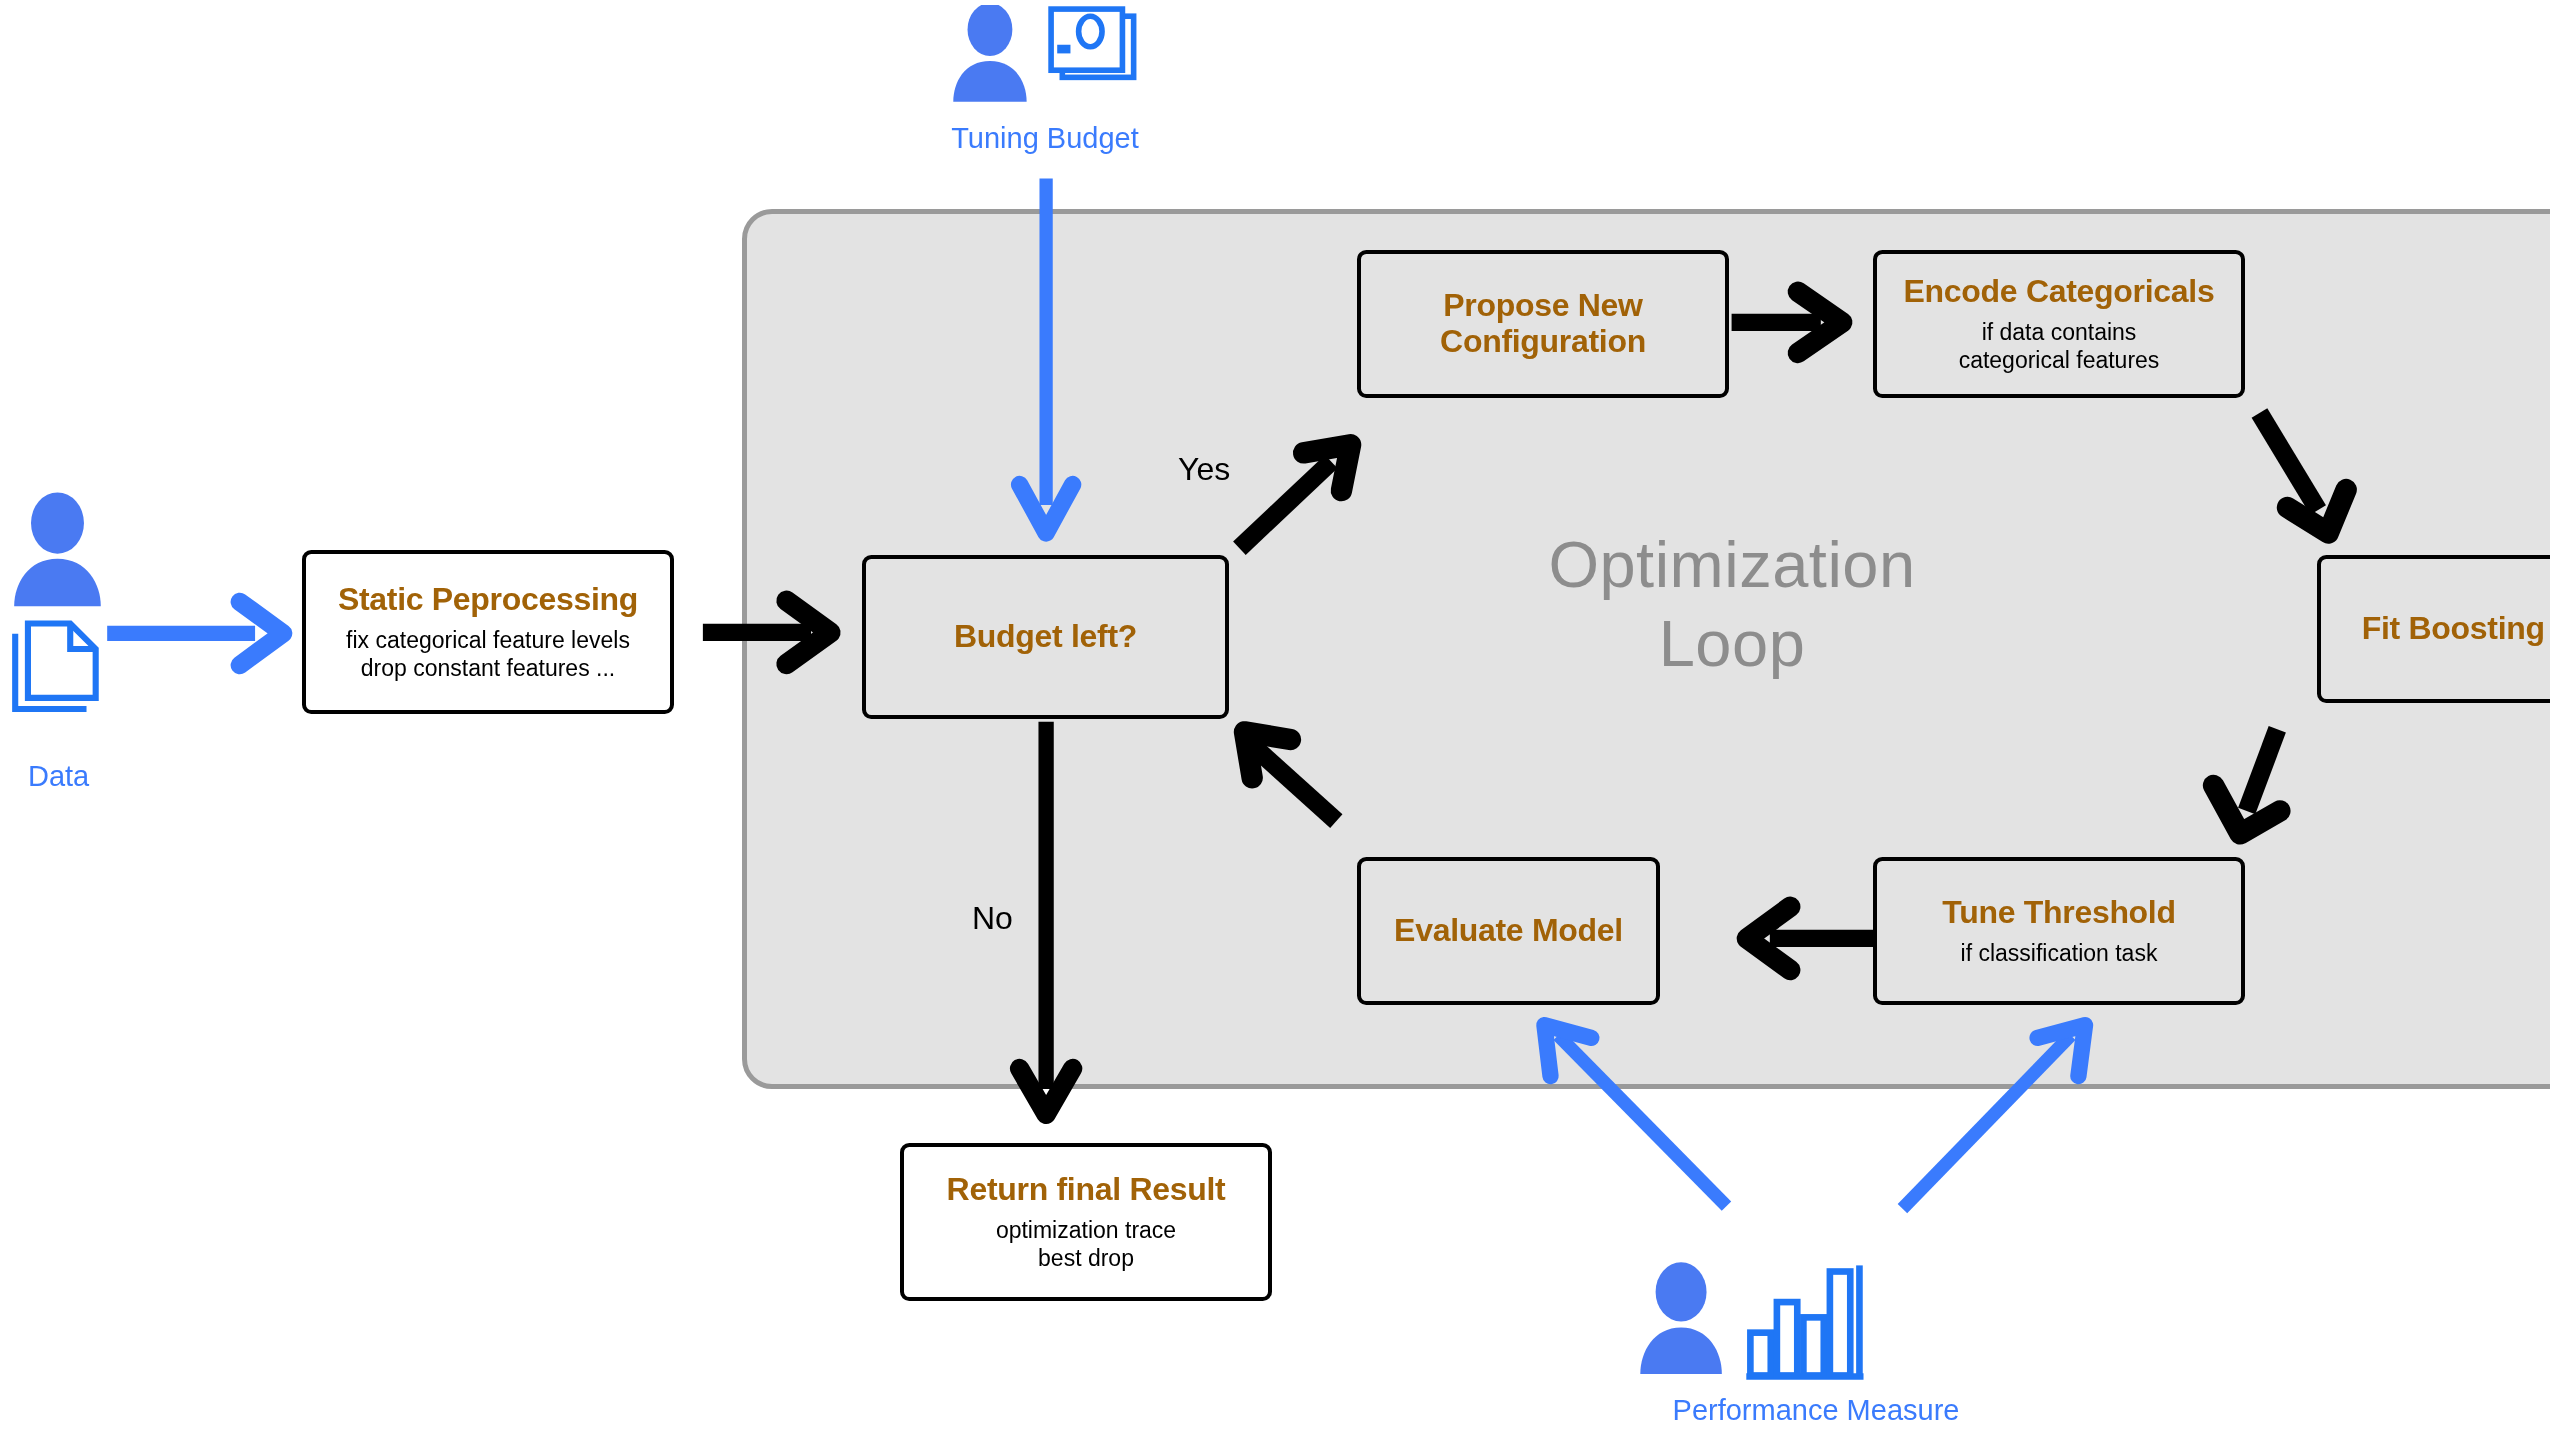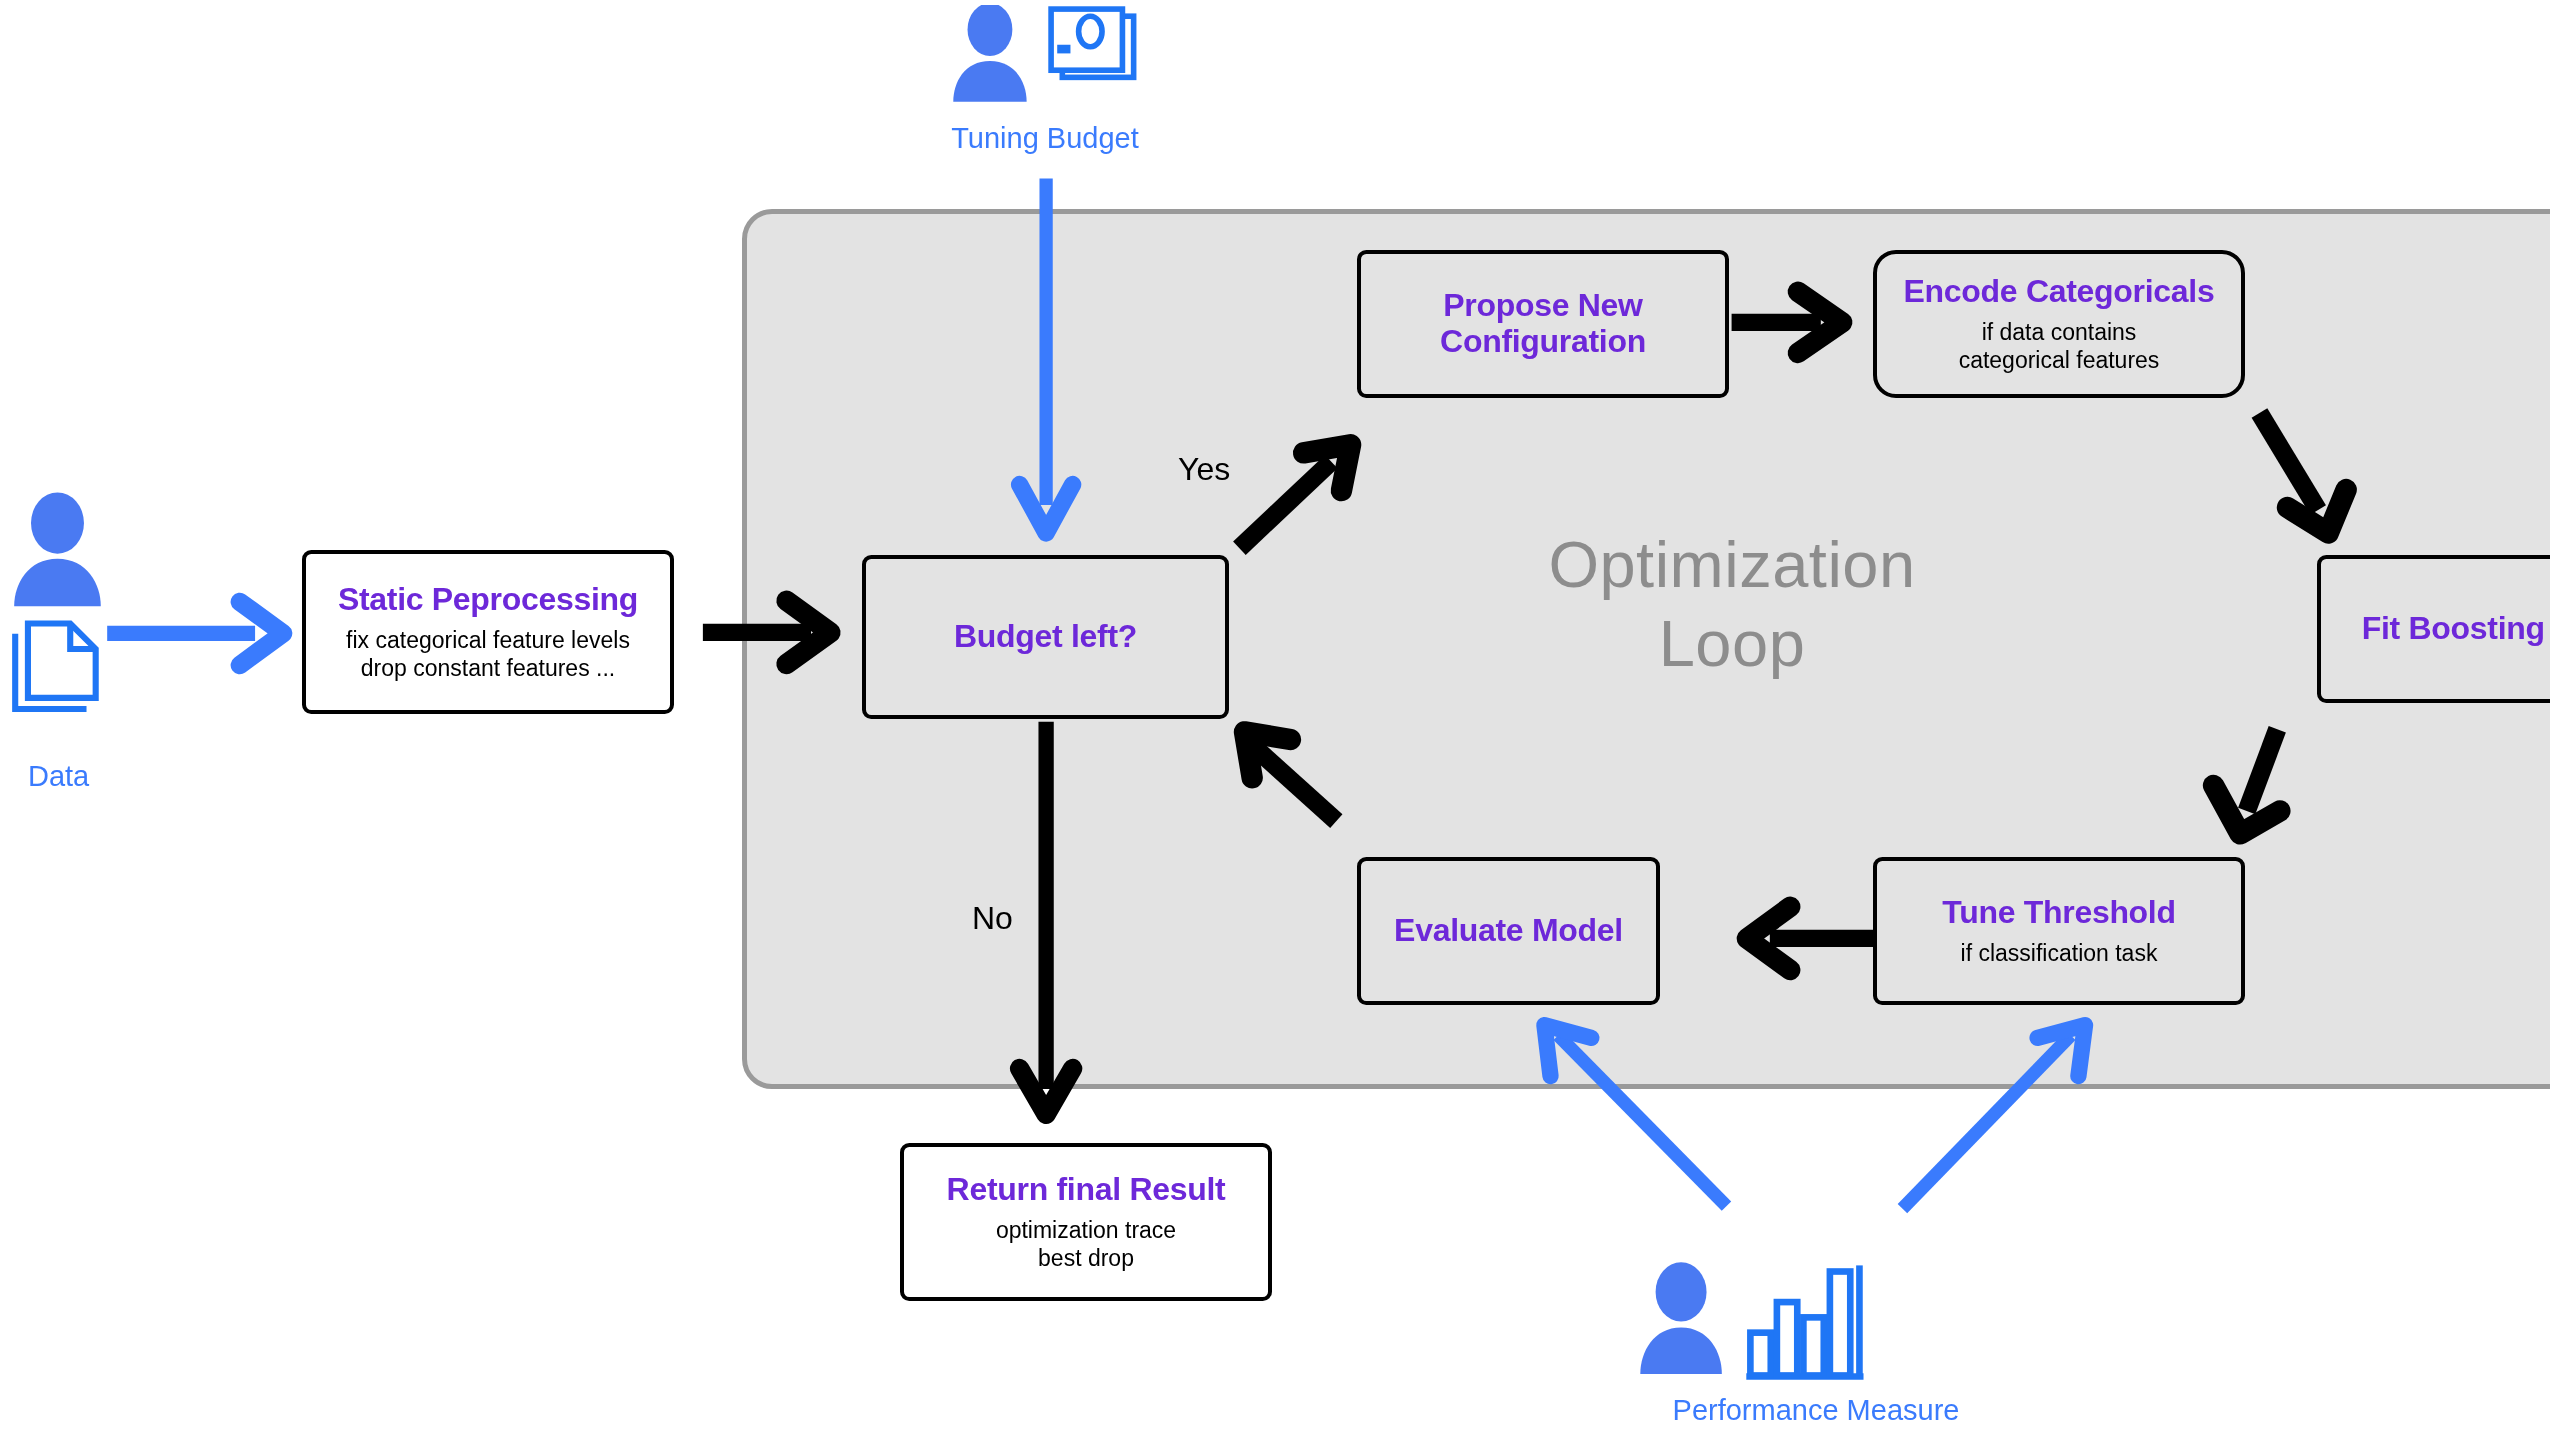--- a/index.html
+++ b/index.html
@@ -40,21 +40,21 @@
     align-items:center;
     justify-content:center;
     text-align:center;
     padding:3.1px 7.1px;
   }
   .node.white{background:#ffffff;}
   .node.grey{background:#e3e3e3;}
   .node .ttl{
     font-size:32px;
     font-weight:700;
-    color:#6d28d9;
+    color:#a16207;
     line-height:1.12;
     letter-spacing:-0.3px;
     white-space:pre-line;
   }
   .node .sub{
     margin-top:8.2px;
     font-size:23px;
     font-weight:400;
     color:#000;
     line-height:1.22;
@@ -214,21 +214,21 @@
 
   <div class="node grey" style="left:862px; top:555px; width:367px; height:164px;">
     <div class="ttl">Budget left?</div>
   </div>
 
   <div class="node grey" style="left:1357px; top:250px; width:372px; height:148px;">
     <div class="ttl">Propose New
 Configuration</div>
   </div>
 
-  <div class="node grey" style="left:1873px; top:250px; width:372px; height:148px;border-radius:23px;">
+  <div class="node grey" style="left:1873px; top:250px; width:372px; height:148px;">
     <div class="ttl">Encode Categoricals</div>
     <div class="sub">if data contains
 categorical features</div>
   </div>
 
   <div class="node grey" style="left:2317px; top:555px; width:372px; height:148px;">
     <div class="ttl">Fit Boosting Model</div>
   </div>
 
   <div class="node grey" style="left:1873px; top:857px; width:372px; height:148px;">

